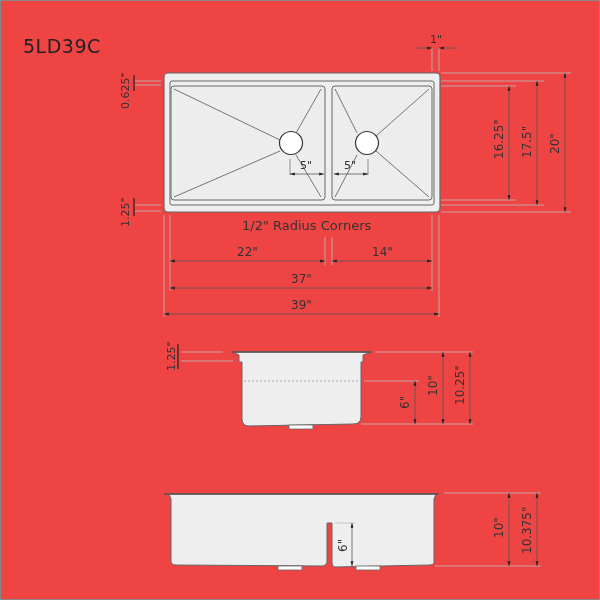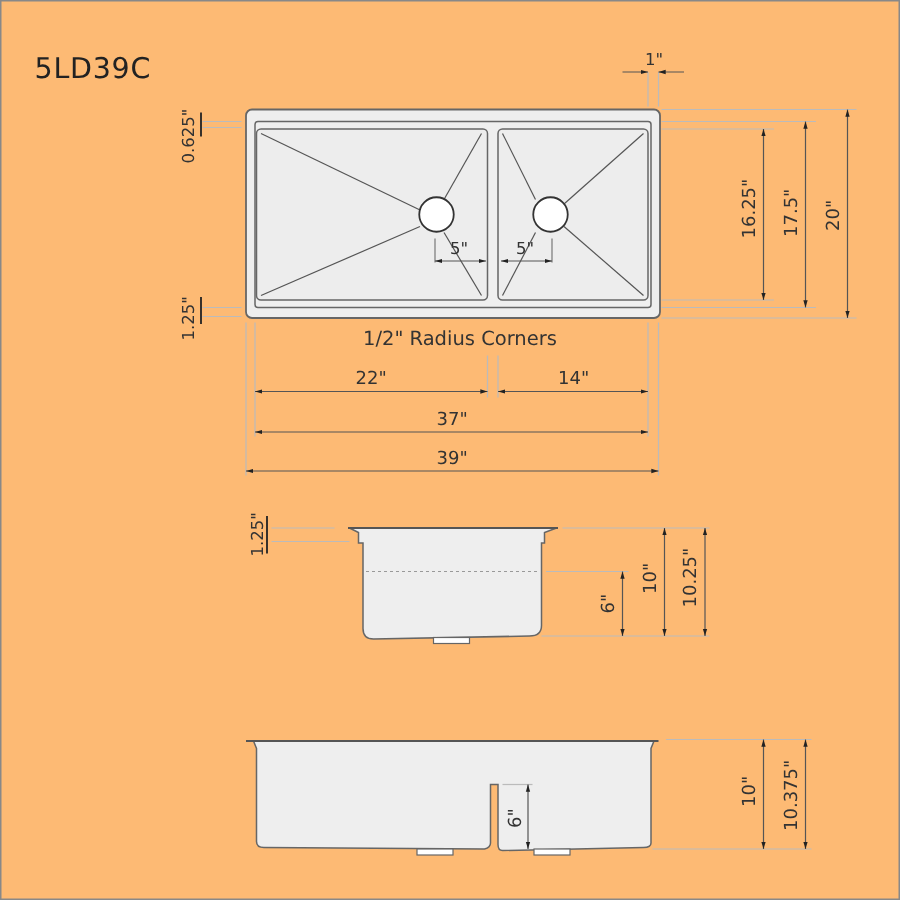--- a/index.html
+++ b/index.html
@@ -1,19 +1,19 @@
 <!DOCTYPE html>
 <html><head>
 <meta charset="utf-8">
 <style>
   html, body { margin: 0; padding: 0; background: #ffffff; }
   body { width: 600px; height: 600px; overflow: hidden; }
   .frame {
     position: relative; width: 598px; height: 598px;
-    border: 1px solid #888; background: #fdba74;
+    border: 1px solid #888; background: #ef4444;
     font-family: "DejaVu Sans", sans-serif;
   }
   .model {
     position: absolute; left: 22px; top: 34px;
     font-size: 19px; color: #222; letter-spacing: 0.5px;
     font-family: "DejaVu Sans", sans-serif;
   }
   svg { position: absolute; left: 0; top: 0; }
   svg text { font-family: "DejaVu Sans", sans-serif; fill: #333; }
 </style>

